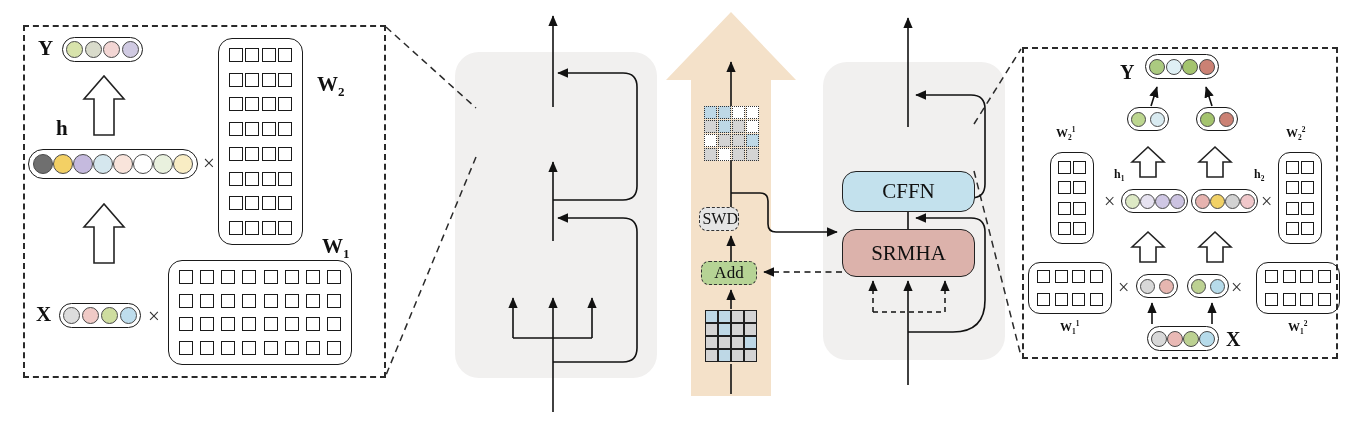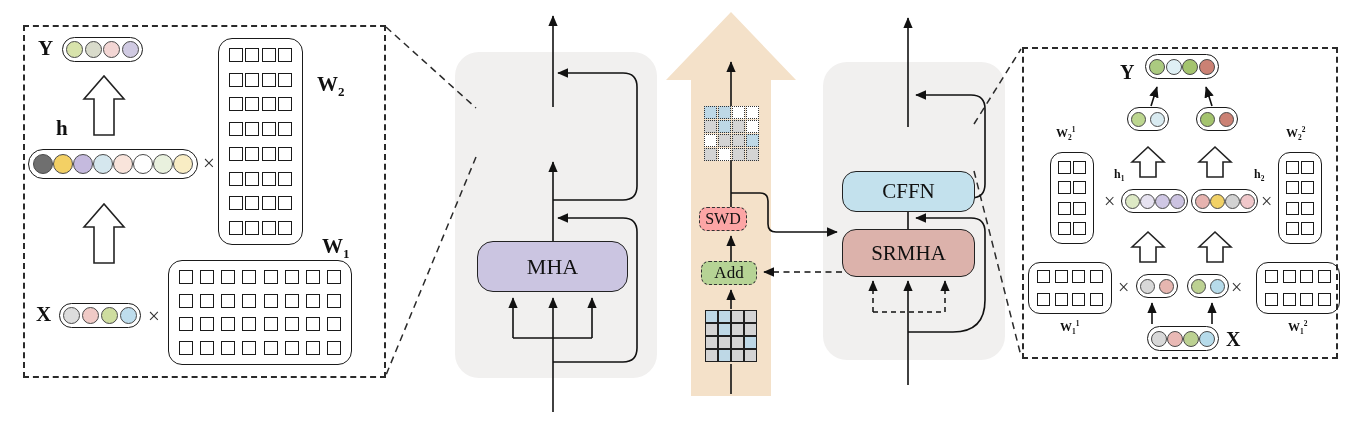--- a/index.html
+++ b/index.html
@@ -103,32 +103,29 @@
       <path d="M1132,162 L1148,147 L1164,162 L1156,162 L1156,177 L1140,177 L1140,162 Z"></path>
       <path d="M1199,162 L1215,147 L1231,162 L1223,162 L1223,177 L1207,177 L1207,162 Z"></path>
       <path d="M1132,247 L1148,232 L1164,247 L1156,247 L1156,262 L1140,262 L1140,247 Z"></path>
       <path d="M1199,247 L1215,232 L1231,247 L1223,247 L1223,262 L1207,262 L1207,247 Z"></path>
     </g>
   </svg>
 
   <div class="abs dashpanel z3" style="left:23px;top:25px;width:363px;height:353px;"></div>
   <div class="abs dashpanel z3" style="left:1022px;top:47px;width:316px;height:312px;"></div>
 
-  <div class="abs block z3" style="left: 477px; top: 241px; width: 151px; height: 51px; background: rgb(203, 197, 225);">
-    <span>MHA</span>
-  </div>
 
   <div class="abs block z3" style="left: 842px; top: 127px; width: 133px; height: 41px; border-radius: 14px; font-size: 21px; background: rgb(195, 225, 237); margin-top: 44px;">
     <span>CFFN</span>
   </div>
   <div class="abs block z3" style="left: 842px; top: 229px; width: 133px; height: 48px; border-radius: 14px; font-size: 21px; background: rgb(220, 178, 171);">
     <span>SRMHA</span>
   </div>
 
-  <div class="abs smallblock z3" style="left: 699px; top: 207px; width: 48px; height: 24px; background: #fca5a5;">
+  <div class="abs smallblock z3" style="left: 699px; top: 207px; width: 40px; height: 24px; background: #e5e5e5; justify-content: flex-end;">
     <span>SWD</span>
   </div>
   <div class="abs smallblock z3" style="left: 701px; top: 261px; width: 56px; height: 24px; font-size: 17px; background: rgb(182, 211, 149);">
     <span>Add</span>
   </div>
   <div class="abs pgrid dotted z3" style="left: 704px; top: 106px; grid-template-columns: repeat(4, 13px);">
       <div class="cell" style="background: rgb(190, 216, 230);"></div>
       <div class="cell" style="background: rgb(190, 216, 230);"></div>
       <div class="cell" style="background: rgb(255, 255, 255);"></div>
       <div class="cell" style="background: rgb(255, 255, 255);"></div>

